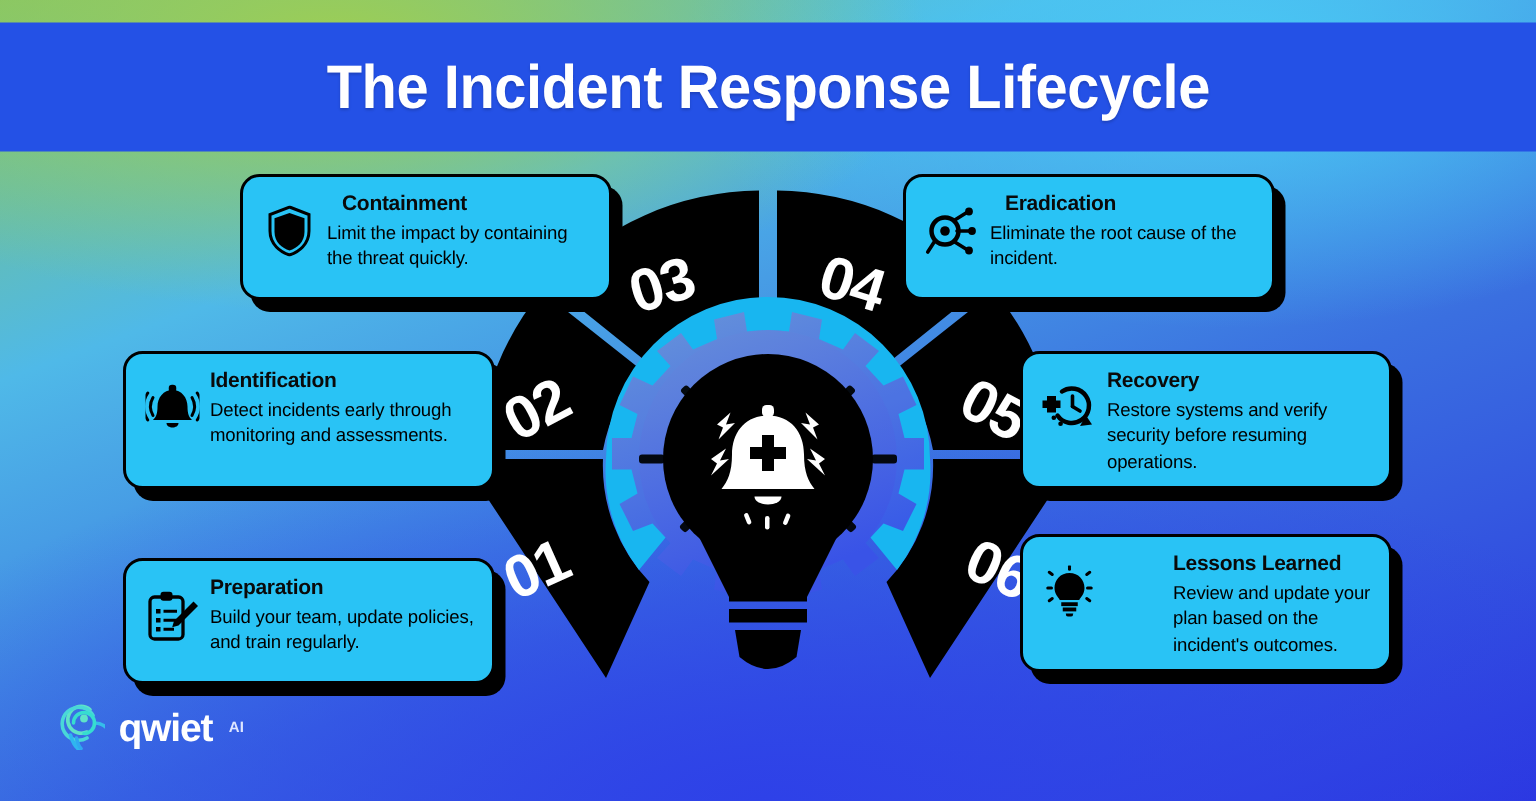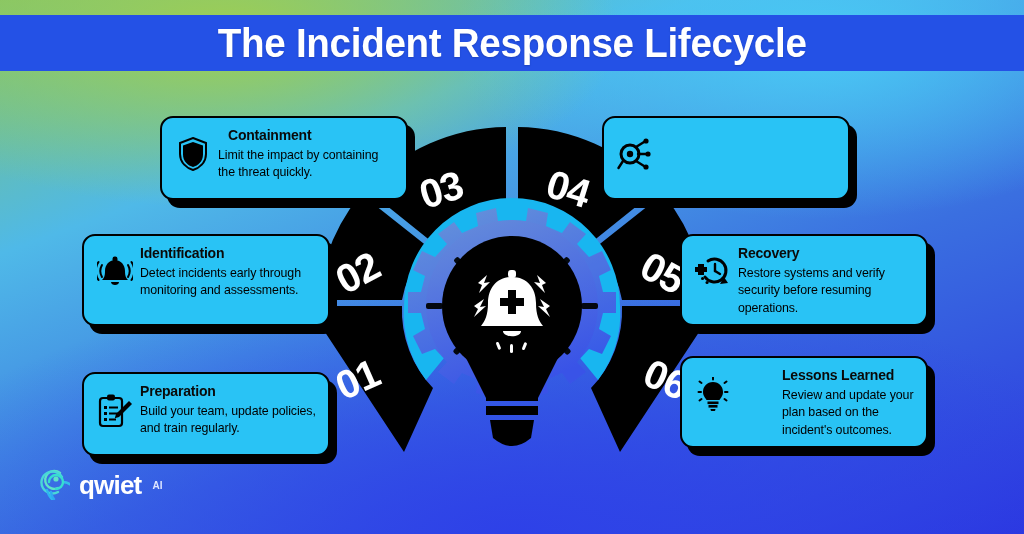--- a/index.html
+++ b/index.html
@@ -9,21 +9,21 @@
     position:relative;
     background:
       radial-gradient(ellipse 70% 60% at 22% 6%, #9ece52 0%, rgba(158,206,82,0) 55%),
       radial-gradient(ellipse 60% 55% at 80% 8%, #49c9f5 0%, rgba(73,201,245,0) 60%),
       radial-gradient(ellipse 90% 70% at 50% 100%, #2e41e8 0%, rgba(46,65,232,0) 70%),
       linear-gradient(160deg, #7fc36e 0%, #4fb9e8 28%, #3a6fe0 62%, #2b36e0 100%);
   }
 
   
   #title-banner{
-    position:absolute; left:0; top:15px; width:1024px; height:56px;
+    position:absolute; left:0; top:15px; width:1024px; height:86px;
     background:#2451e6; display:flex; align-items:center; justify-content:center;
   }
   #title-text{
     color:#ffffff; font-size:41px; font-weight:bold;
     letter-spacing:-0.3px; transform:scaleX(0.94);
     text-shadow:0 1px 2px rgba(0,0,0,.18);
     white-space:nowrap;
   }
 
   
@@ -246,20 +246,24 @@
         <line x1="19" y1="24" x2="27" y2="29"></line>
         <line x1="6" y1="24" x2="1.5" y2="31"></line>
       </g>
       <g fill="#000">
         <circle cx="31" cy="17" r="2.6"></circle>
         <circle cx="29" cy="4" r="2.6"></circle>
         <circle cx="29" cy="30" r="2.6"></circle>
       </g>
     </svg>
   </div>
+  <div class="card-body">
+    <div class="card-title">Eradication</div>
+    <div class="card-desc">Eliminate the root cause of the incident.</div>
+  </div>
 </div>
 
 <div class="card" id="card-recovery">
   <div class="card-icon">
     <svg width="38" height="32" viewBox="0 0 38 32">
       <g fill="#000">
         <rect x="1" y="12" width="12" height="5"></rect>
         <rect x="4" y="9" width="6" height="11"></rect>
       </g>
       <path d="M11 22 a11.5 11.5 0 1 0 3 -16" fill="none" stroke="#000" stroke-width="3" stroke-linecap="round"></path>

